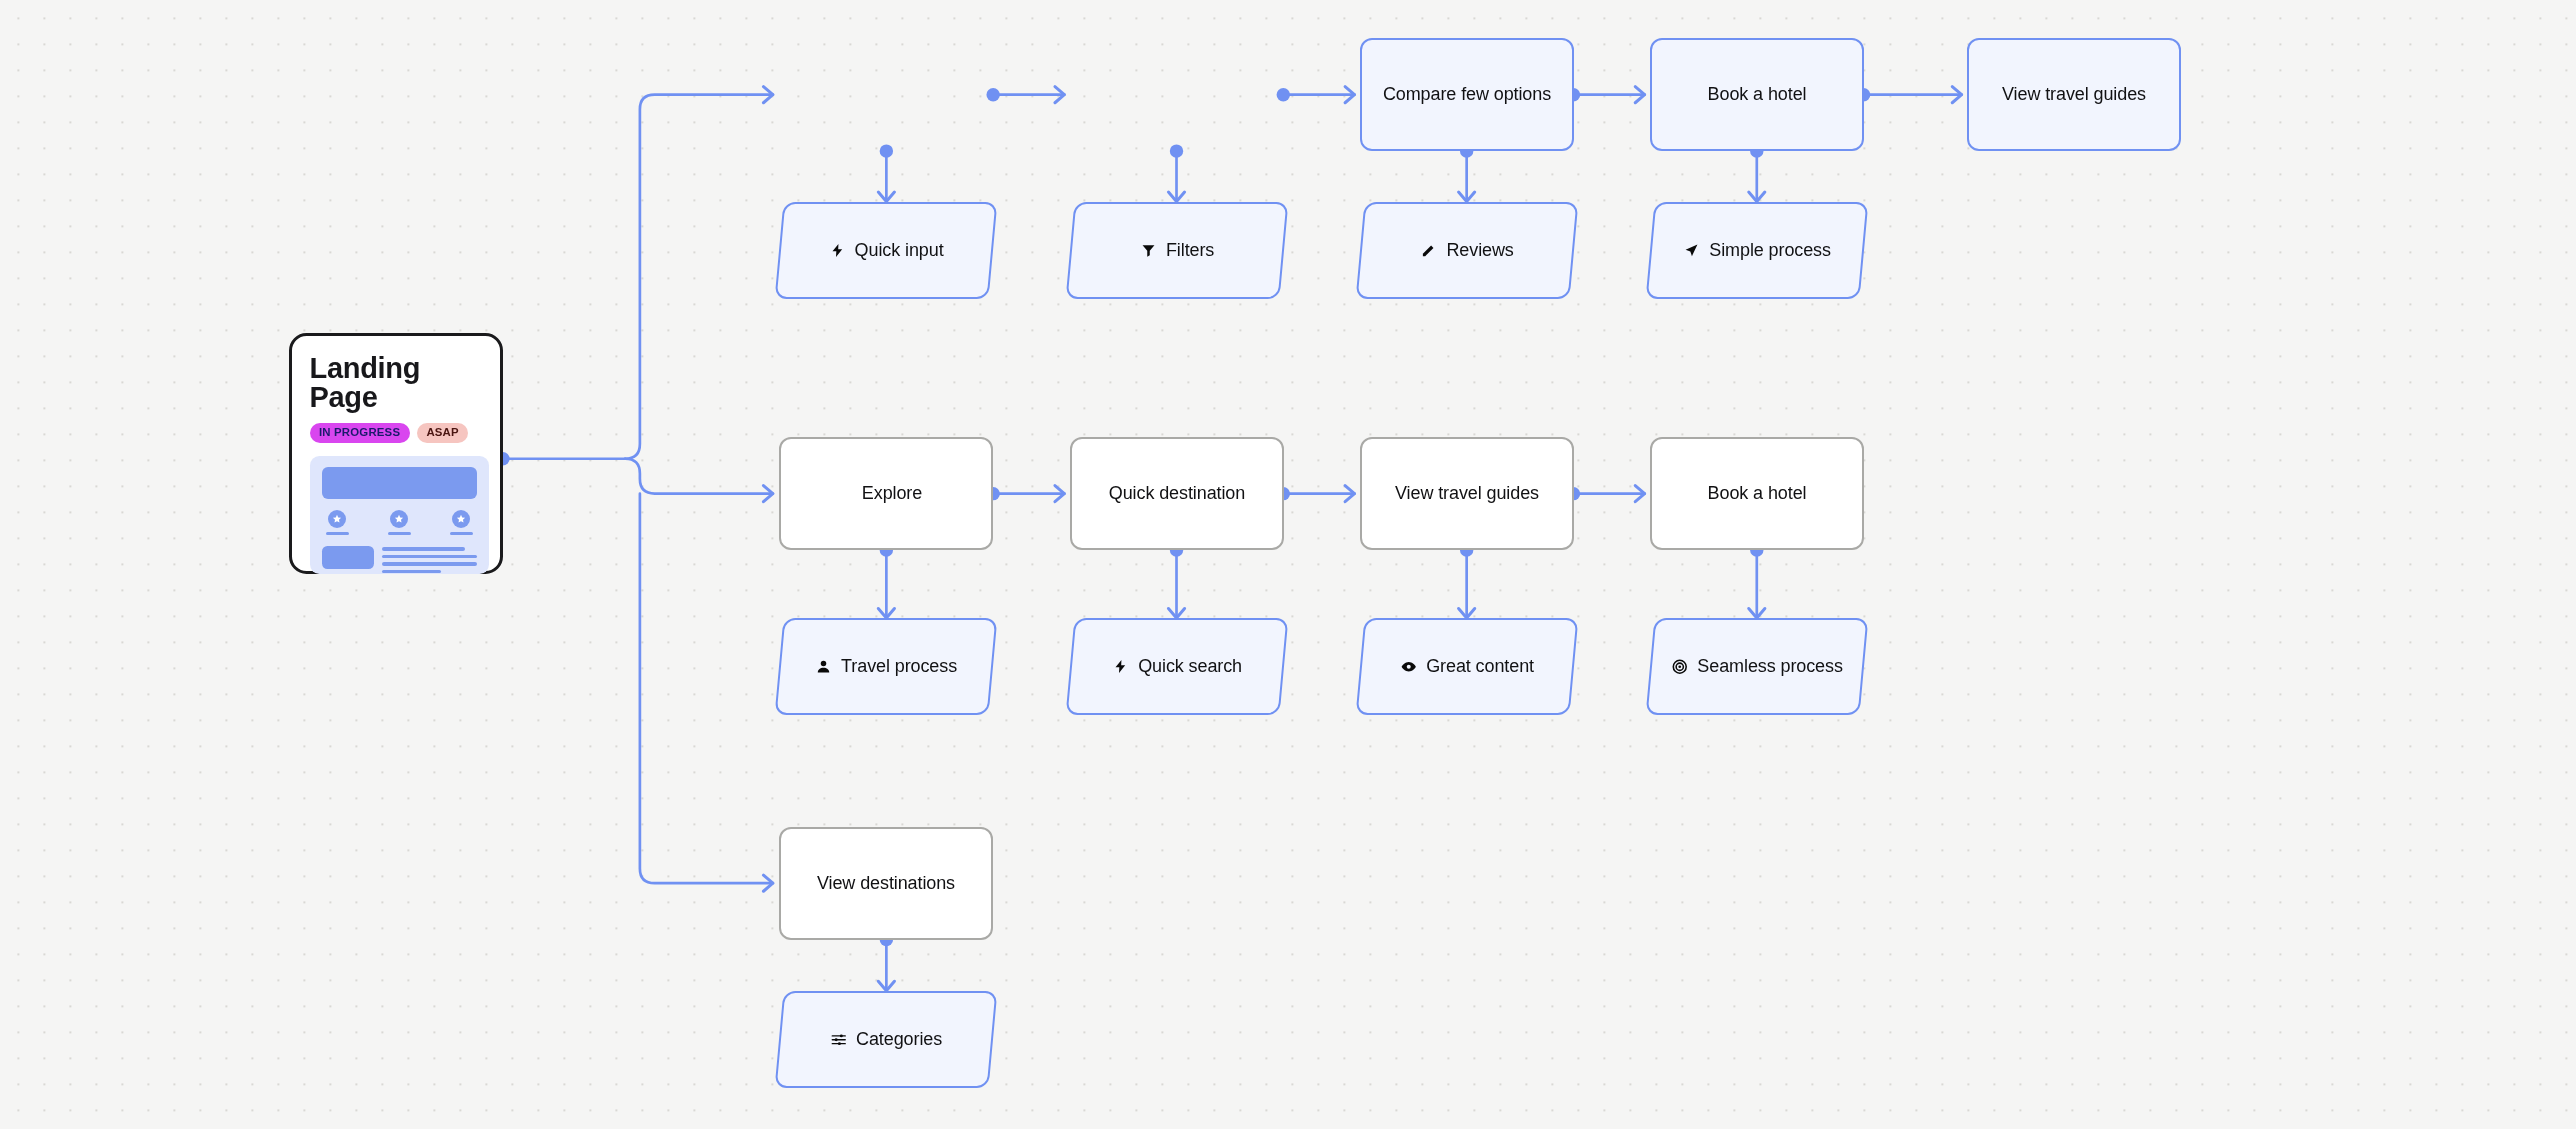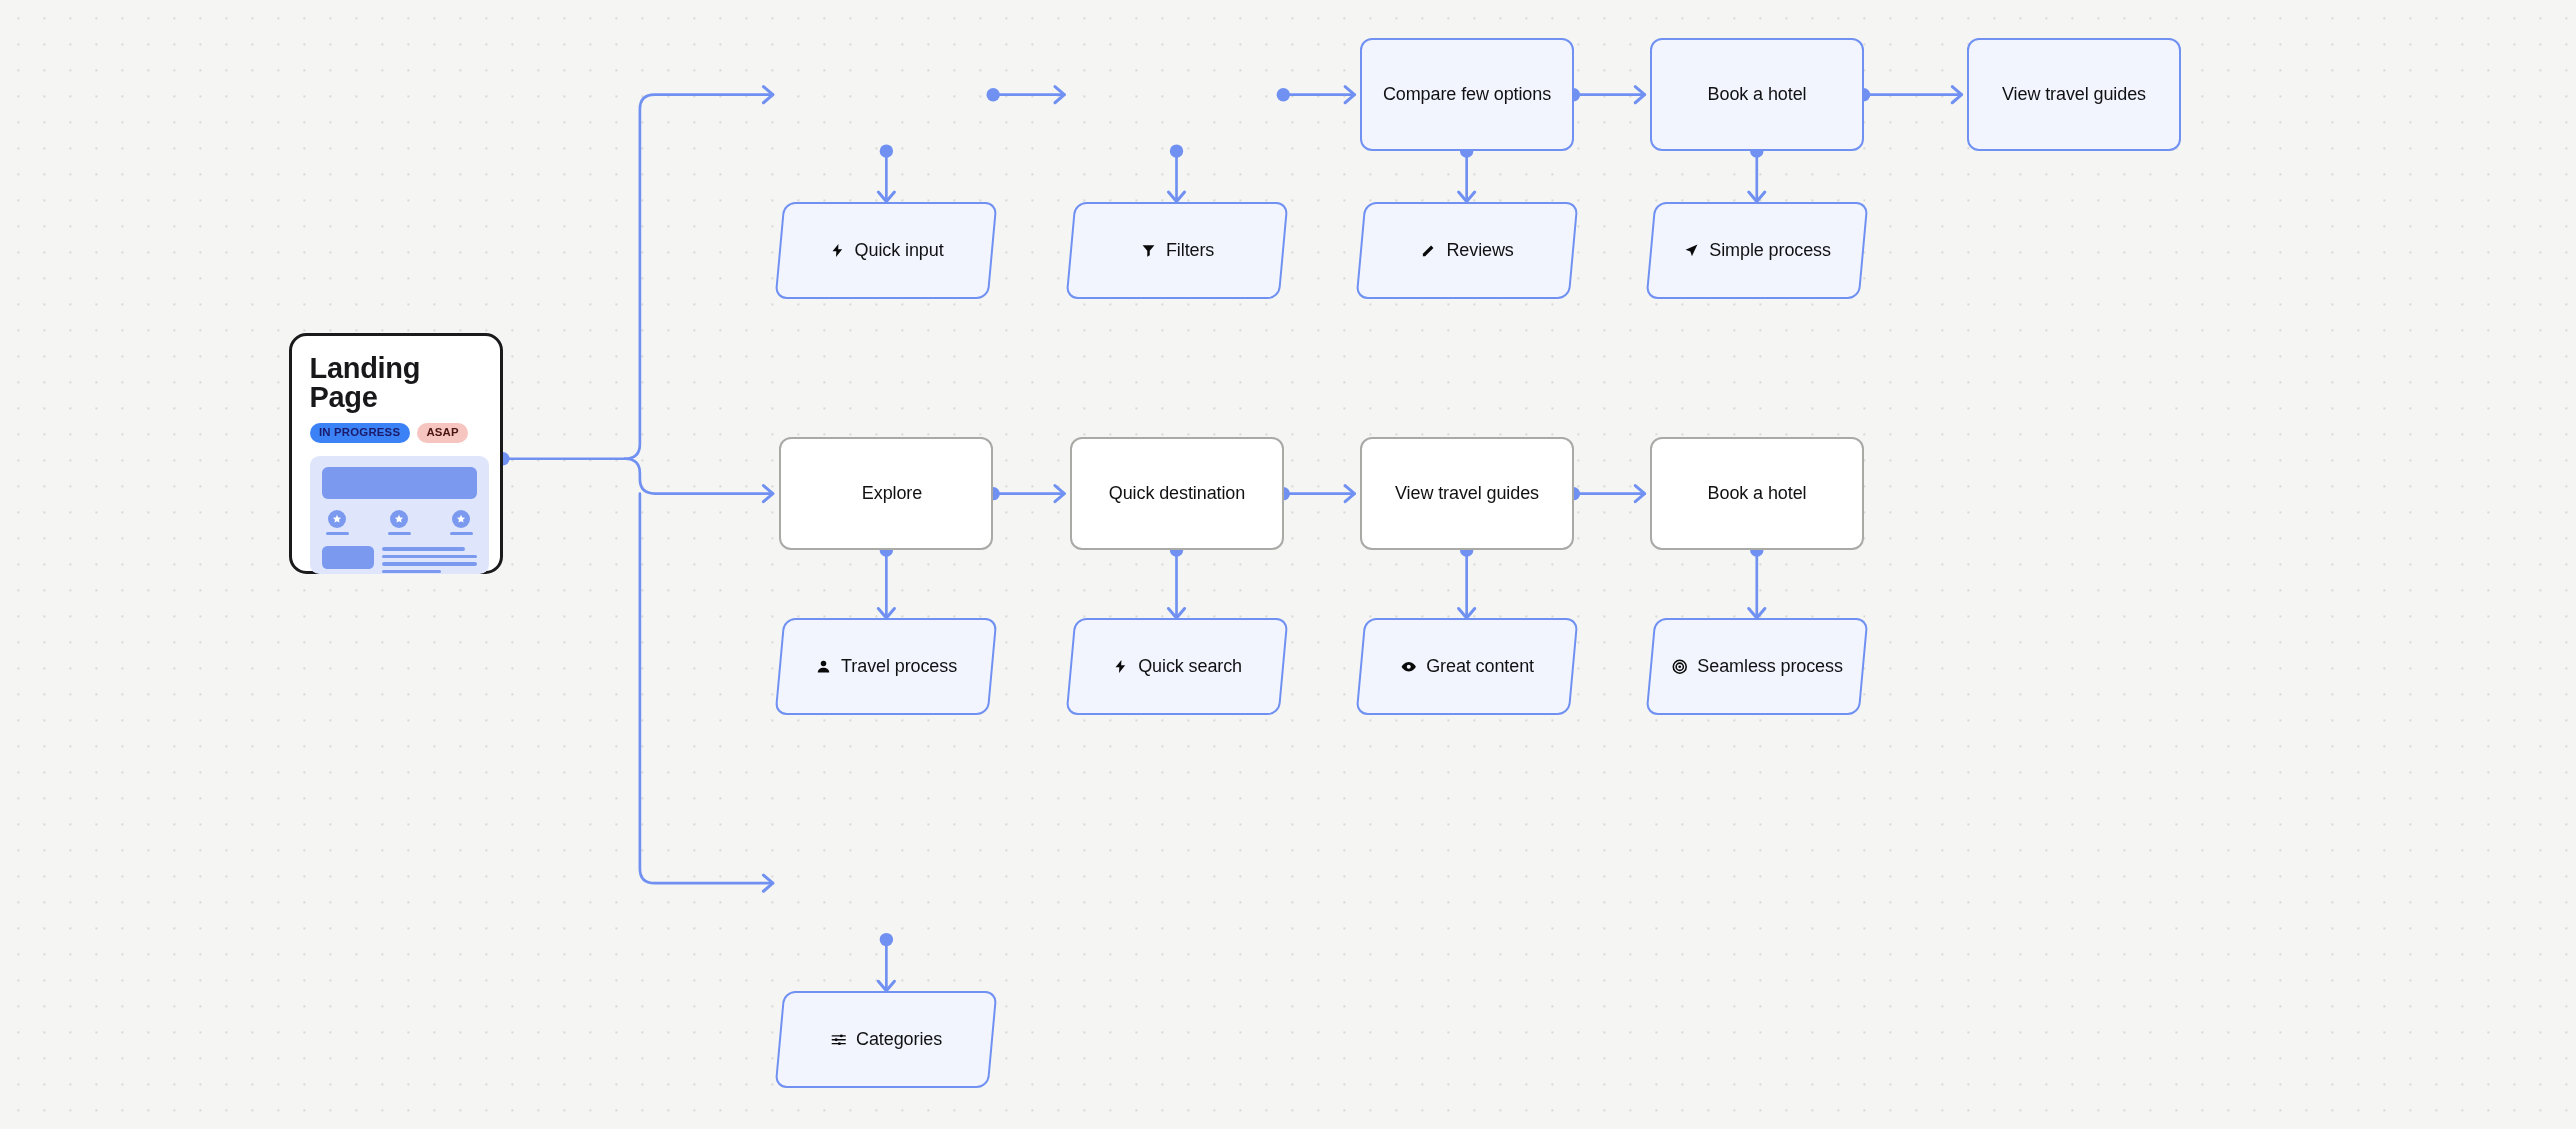--- a/index.html
+++ b/index.html
@@ -125,21 +125,21 @@
   .badge-row { display: flex; gap: 7.4px; margin-bottom: 13.4px; }
   .badge {
     font-size: 11.4px;
     font-weight: bold;
     letter-spacing: 0.2px;
     padding: 4px 9.4px 4.7px 9.4px;
     border-radius: 671px;
     line-height: 1;
     white-space: nowrap;
   }
-  .badge.progress { background: #3b82f6; color: #1b1a6b; }
+  .badge.progress { background: #d946ef; color: #1b1a6b; }
   .badge.asap     { background: #f6c5c0; color: #4a1410; }
 
   
   #preview {
     background: #dfe6fc;
     border-radius: 9.4px;
     width: 179px;
     height: 118px;
     padding: 10.8px 12px;
   }
@@ -419,20 +419,23 @@
         <svg width="15.5" height="15.5" viewBox="0 0 24 24">
           <circle cx="12" cy="12" r="10" fill="none" stroke="#0a0a0a" stroke-width="2.4"></circle>
           <circle cx="12" cy="12" r="5.6" fill="none" stroke="#0a0a0a" stroke-width="2.4"></circle>
           <circle cx="12" cy="12" r="2.1" fill="#0a0a0a"></circle>
         </svg>
       </span>
       <span class="node-label">Seamless process</span>
     </span>
   </div>
 
+  <div class="node step gray" style="left:779px; top:827px;">
+    <span class="node-label">View destinations</span>
+  </div>
   <div class="node feature" style="left:779px; top:991px;">
     <span class="shape"></span>
     <span class="content">
       <span class="ficon">
         <svg width="15.5" height="15.5" viewBox="0 0 24 24" stroke="#0a0a0a" stroke-width="2.2" stroke-linecap="round">
           <line x1="2" y1="6" x2="22" y2="6"></line>
           <line x1="2" y1="12" x2="22" y2="12"></line>
           <line x1="2" y1="18" x2="22" y2="18"></line>
           <circle cx="16" cy="6" r="2.3" fill="#0a0a0a" stroke="none"></circle>
           <circle cx="8" cy="12" r="2.3" fill="#0a0a0a" stroke="none"></circle>

